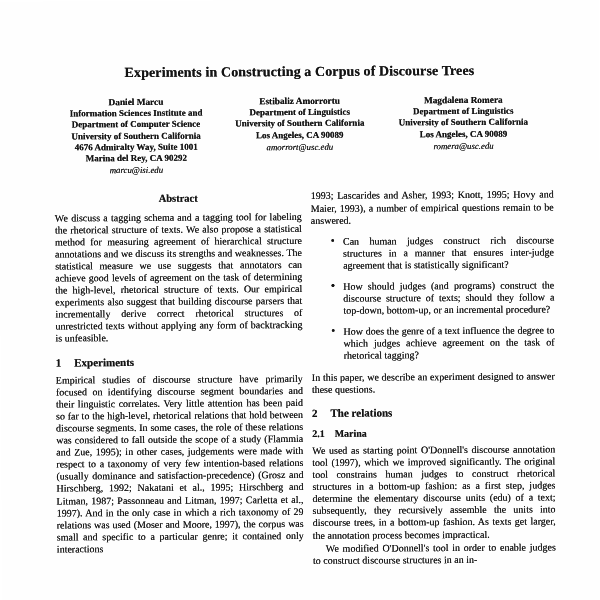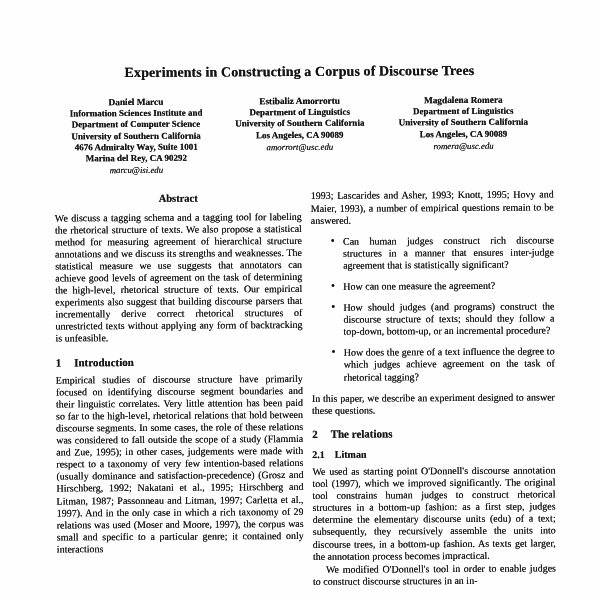--- a/index.html
+++ b/index.html
@@ -139,43 +139,43 @@
 
   </div>
 
   <div class="columns">
 
     <div class="col col-left">
       <div class="abstract-heading">Abstract</div>
       <p class="para">We discuss a tagging schema and a tagging tool for labeling the rhetorical structure of texts. We also propose a statistical method for measuring agreement of hierarchical structure annotations and we discuss its strengths and weaknesses. The statistical measure we use suggests that annotators can achieve good levels of agreement on the task of determining the high-level, rhetorical structure of texts. Our empirical experiments also suggest that building discourse parsers that incrementally derive correct rhetorical structures of unrestricted texts without applying any form of backtracking is unfeasible.</p>
 
       <div class="section-heading">
-        <span class="section-number">1</span><span>Introduction</span>
+        <span class="section-number">1</span><span>Experiments</span>
       </div>
       <p class="para">Empirical studies of discourse structure have primarily focused on identifying discourse segment boundaries and their linguistic correlates. Very little attention has been paid so far to the high-level, rhetorical relations that hold between discourse segments. In some cases, the role of these relations was considered to fall outside the scope of a study (Flammia and Zue, 1995); in other cases, judgements were made with respect to a taxonomy of very few intention-based relations (usually dominance and satisfaction-precedence) (Grosz and Hirschberg, 1992; Nakatani et al., 1995; Hirschberg and Litman, 1987; Passonneau and Litman, 1997; Carletta et al., 1997). And in the only case in which a rich taxonomy of 29 relations was used (Moser and Moore, 1997), the corpus was small and specific to a particular genre; it contained only interactions</p>
     </div>
 
     <div class="col col-right">
       <p class="para">1993; Lascarides and Asher, 1993; Knott, 1995; Hovy and Maier, 1993), a number of empirical questions remain to be answered.</p>
 
       <ul class="bullet-list">
         <li><span class="bullet-icon"></span><span>Can human judges construct rich discourse structures in a manner that ensures inter-judge agreement that is statistically significant?</span></li>
-        <li><span class="bullet-icon"></span><span>How can one measure the agreement?</span></li>
+        <li><span class="bullet-icon"></span></li>
         <li><span class="bullet-icon"></span><span>How should judges (and programs) construct the discourse structure of texts; should they follow a top-down, bottom-up, or an incremental procedure?</span></li>
         <li><span class="bullet-icon"></span><span>How does the genre of a text influence the degree to which judges achieve agreement on the task of rhetorical tagging?</span></li>
       </ul>
 
       <p class="para">In this paper, we describe an experiment designed to answer these questions.</p>
 
       <div class="section-heading">
         <span class="section-number">2</span><span>The relations</span>
       </div>
 
       <div class="subsection-heading">
-        <span class="section-number">2.1</span><span>Litman</span>
+        <span class="section-number">2.1</span><span>Marina</span>
       </div>
 
       <p class="para">We used as starting point O'Donnell's discourse annotation tool (1997), which we improved significantly. The original tool constrains human judges to construct rhetorical structures in a bottom-up fashion: as a first step, judges determine the elementary discourse units (edu) of a text; subsequently, they recursively assemble the units into discourse trees, in a bottom-up fashion. As texts get larger, the annotation process becomes impractical.</p>
       <p class="para indent-para">We modified O'Donnell's tool in order to enable judges to construct discourse structures in an in-</p>
     </div>
 
   </div>
 
 </div>
 

